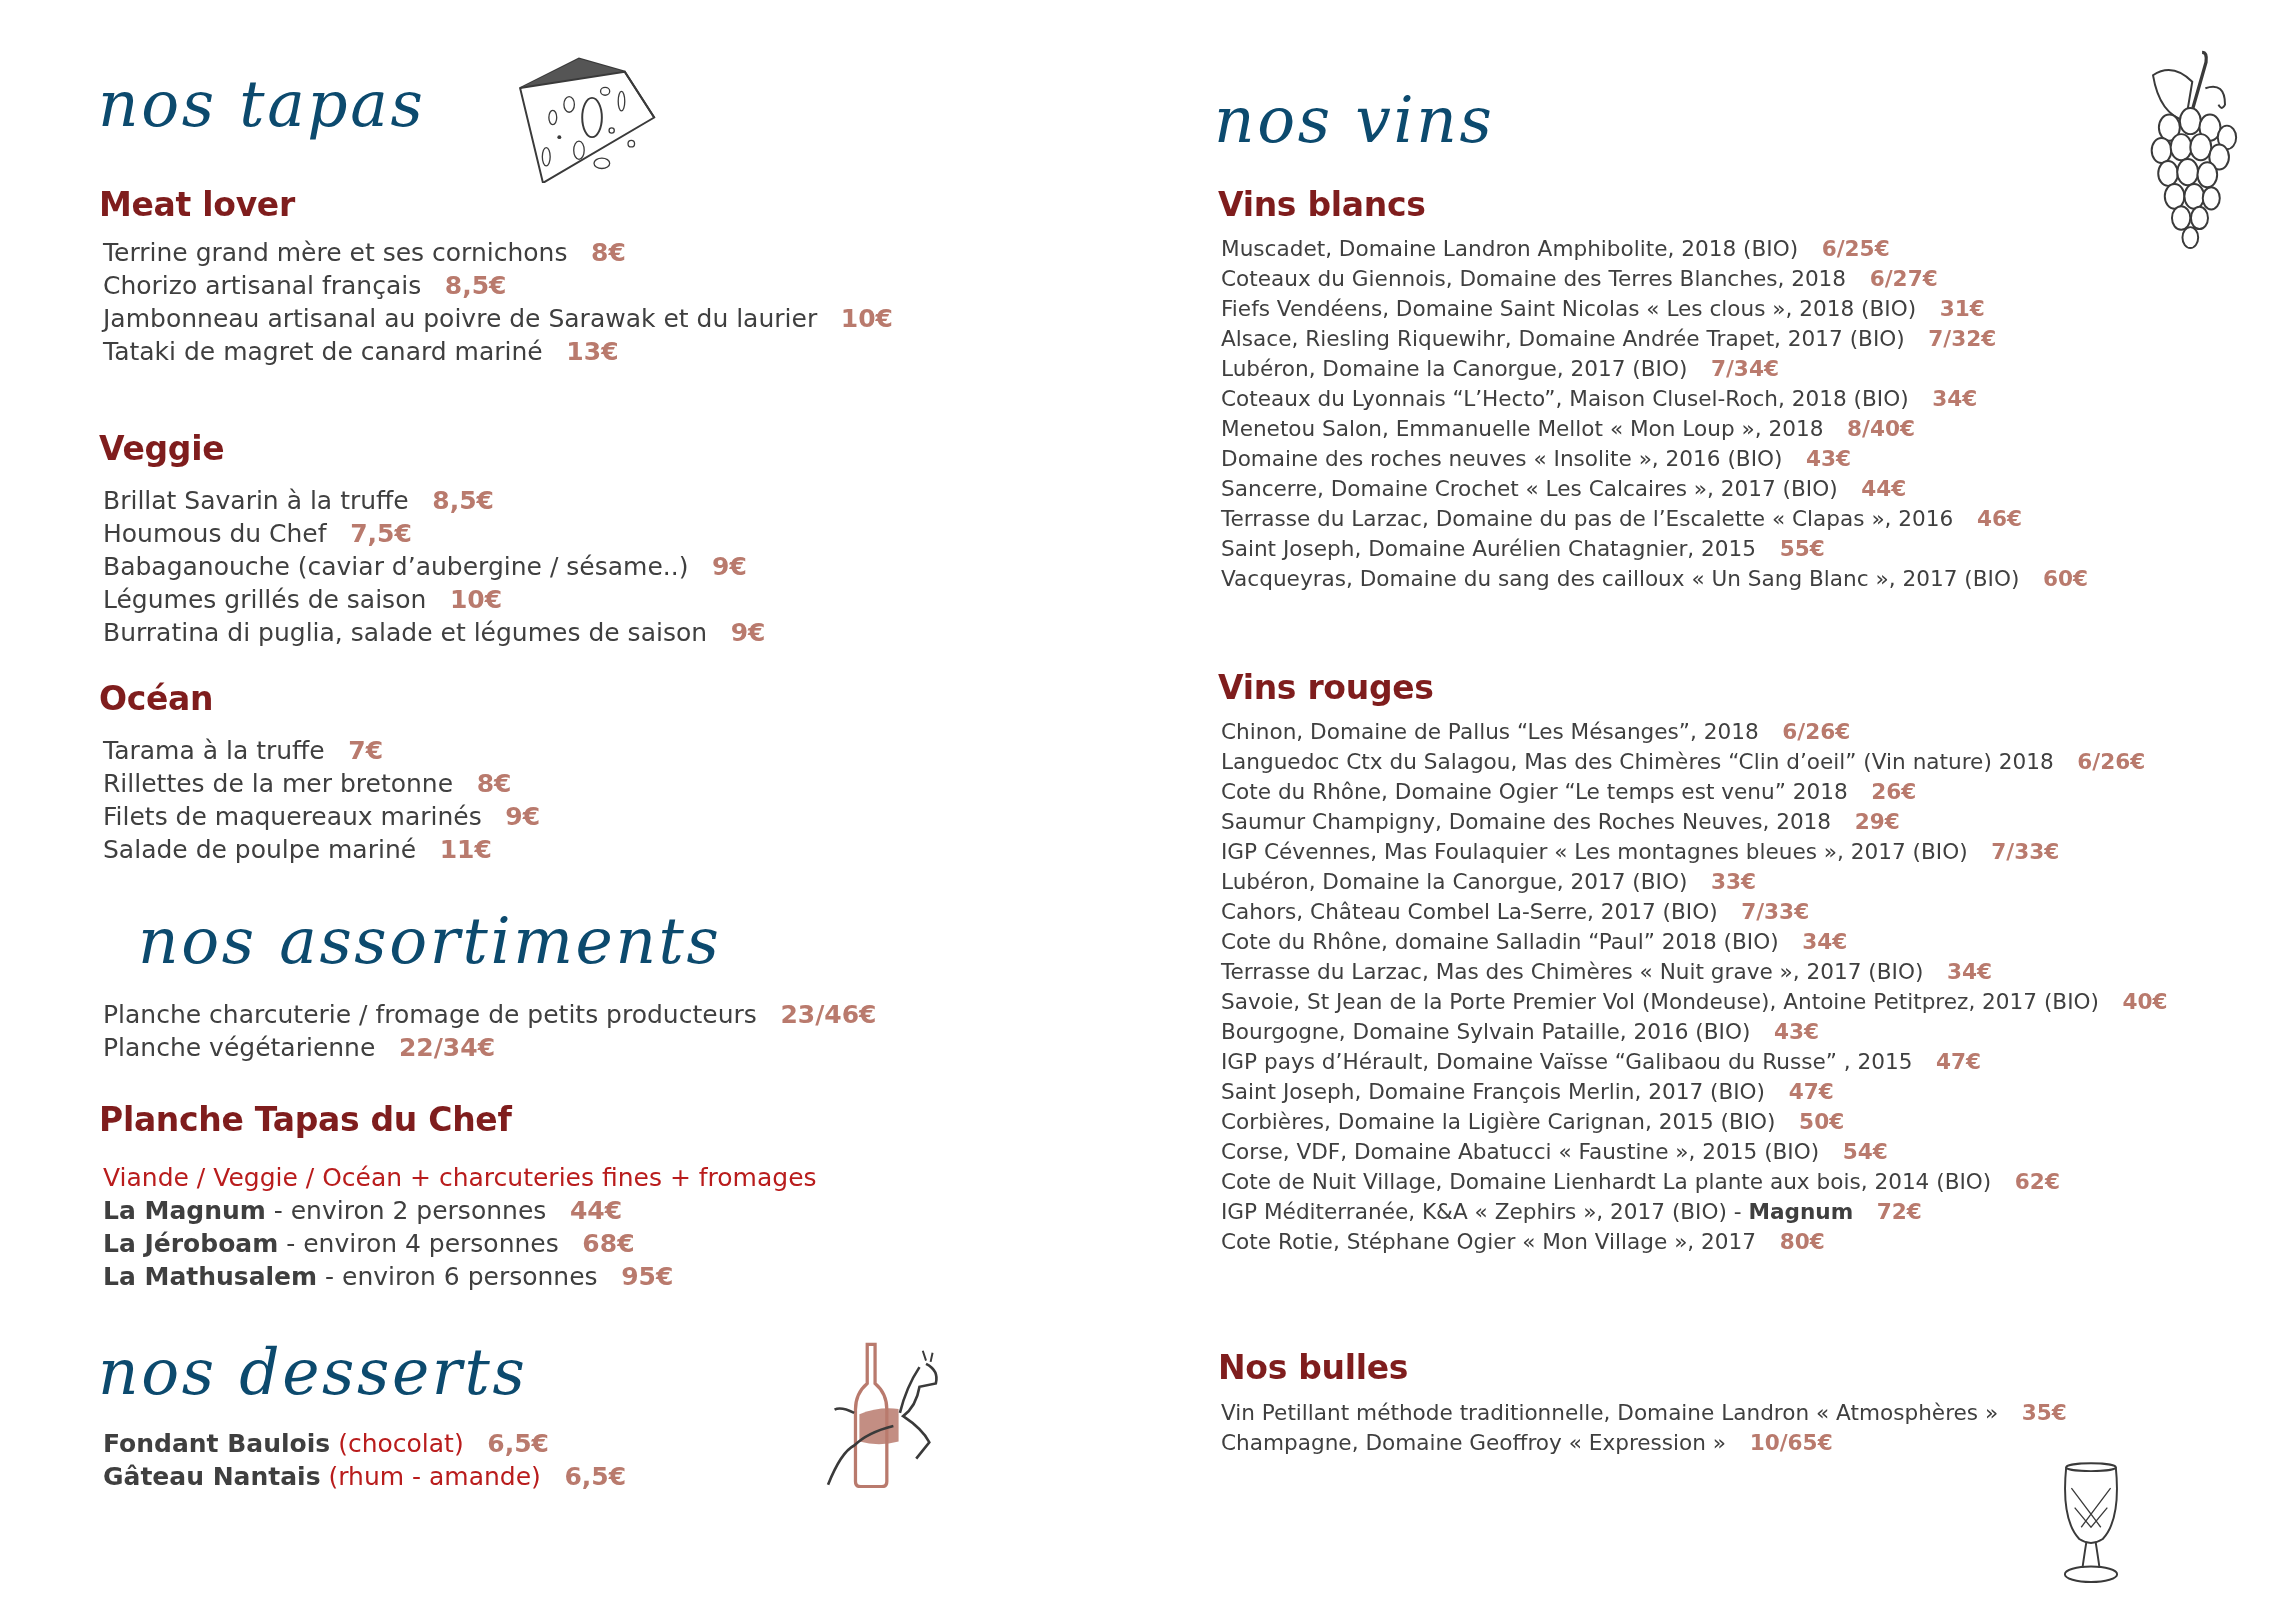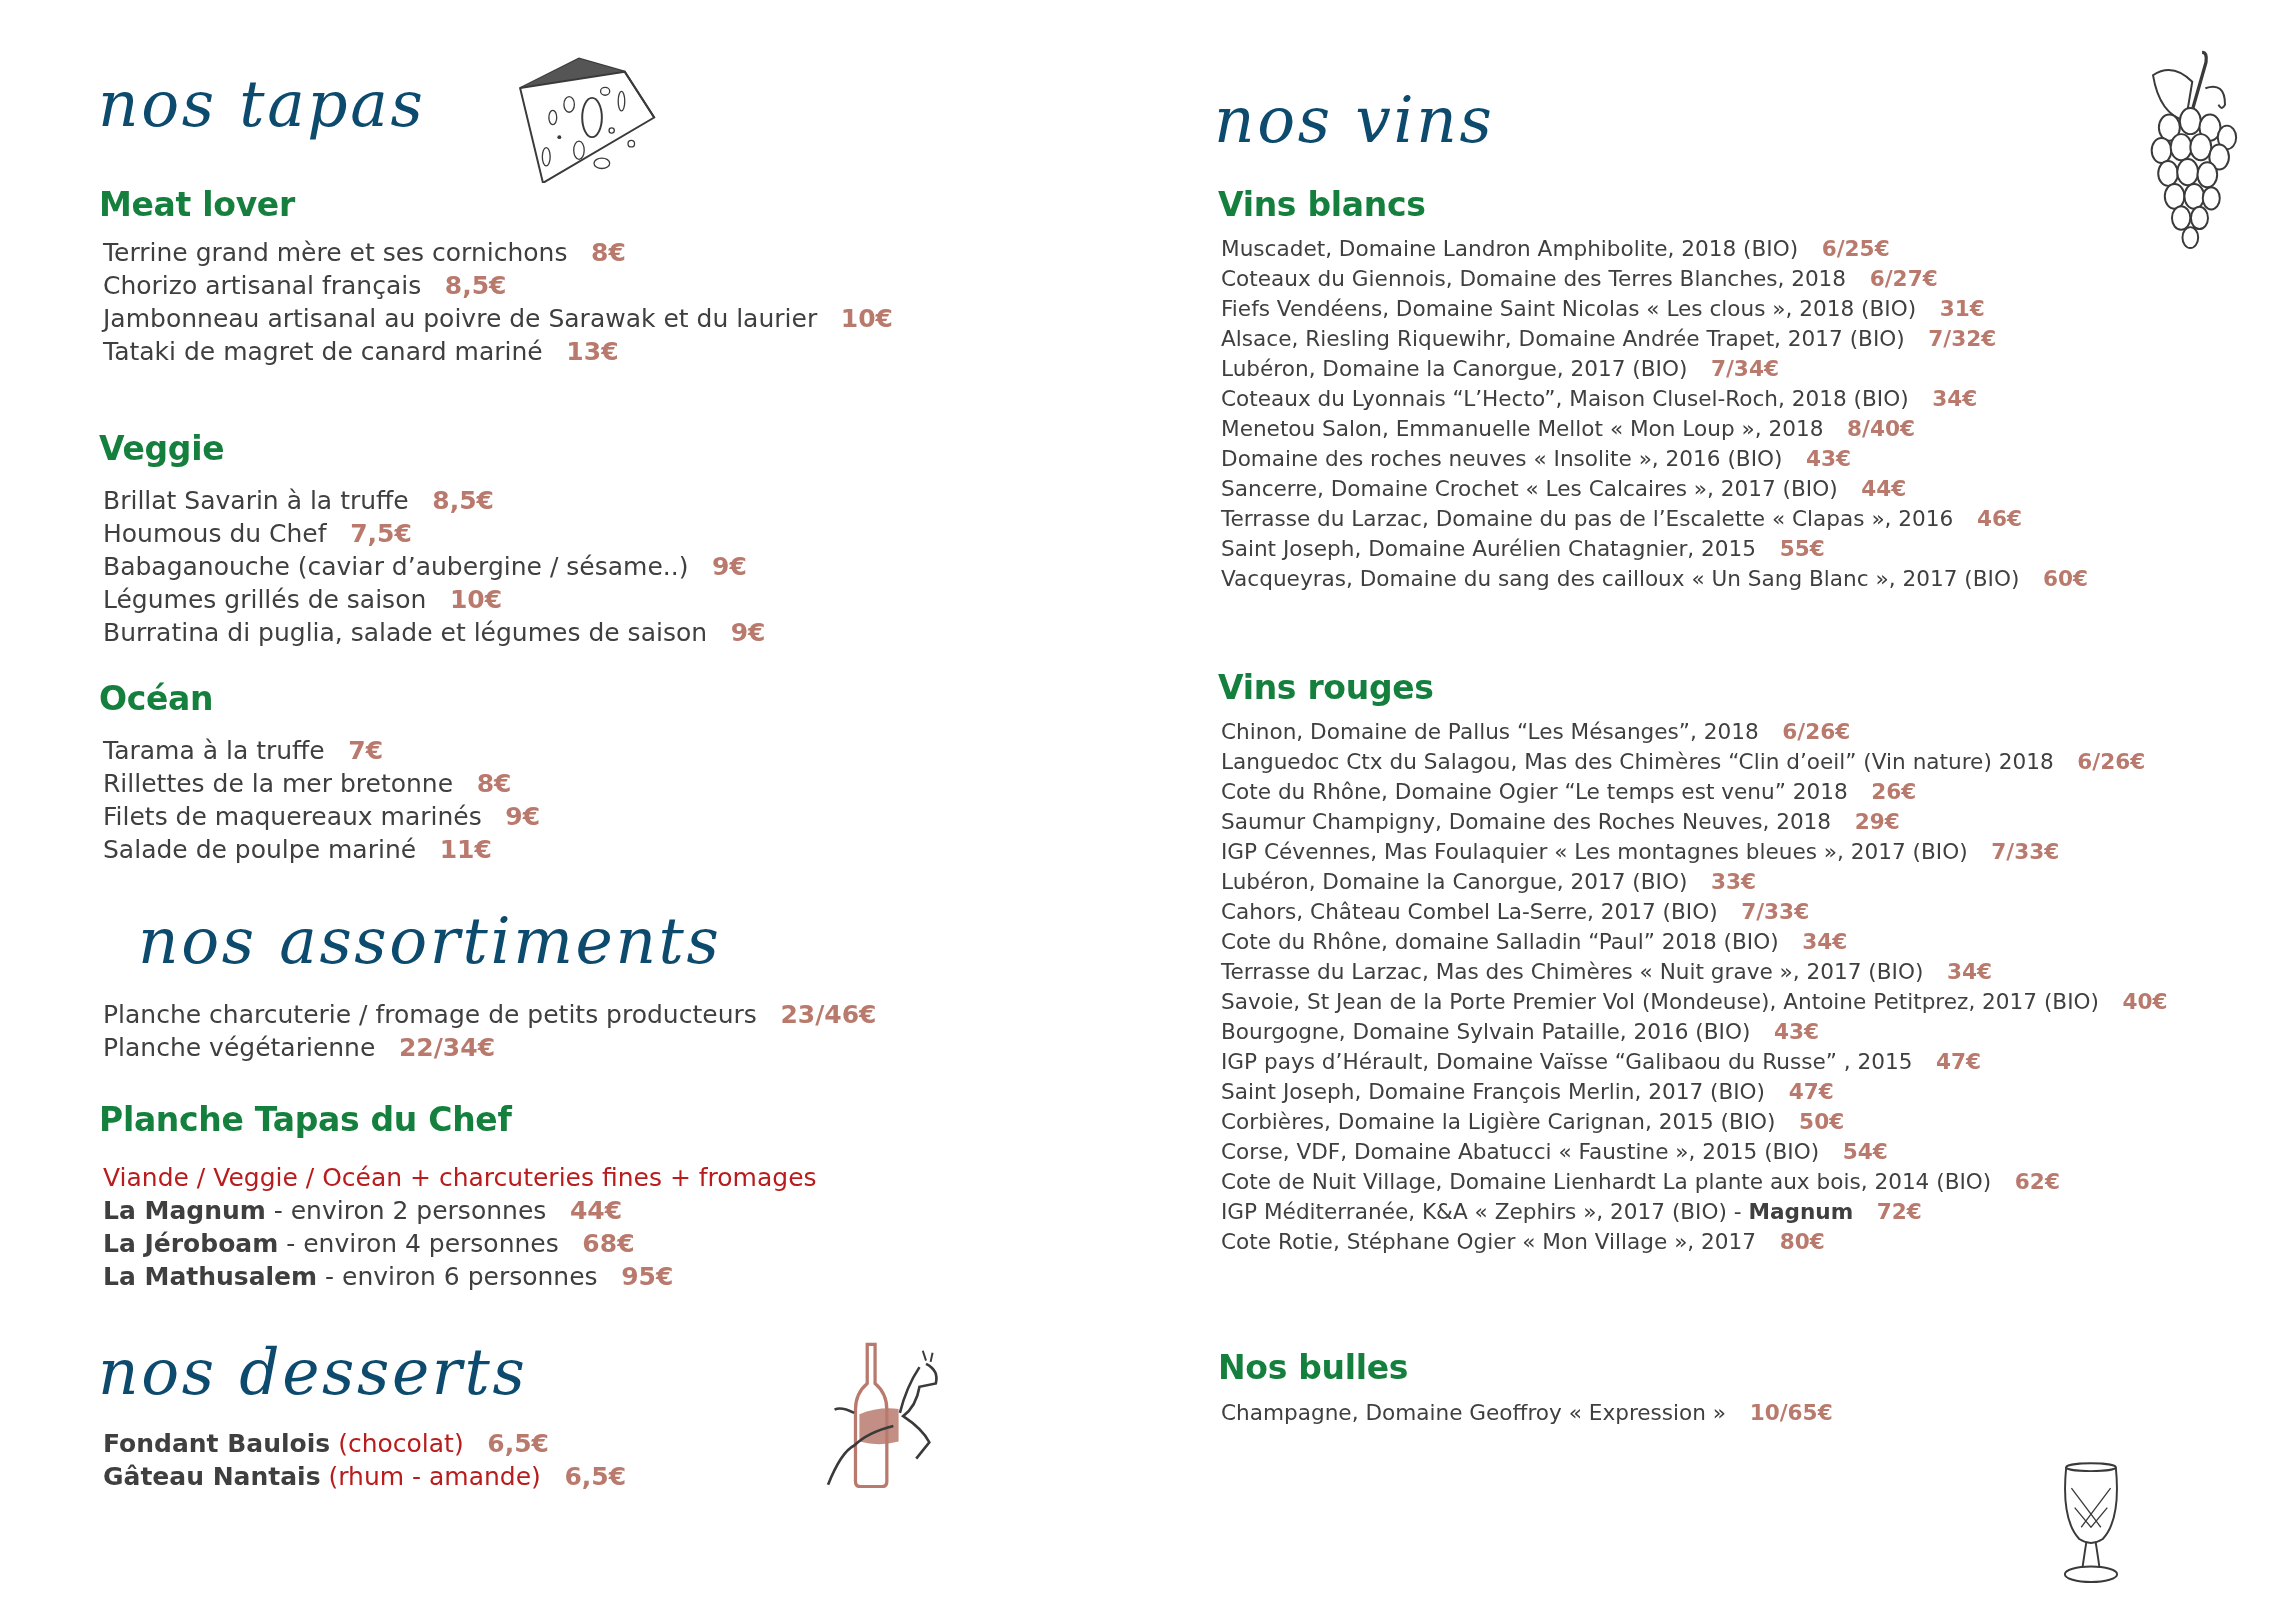--- a/index.html
+++ b/index.html
@@ -13,21 +13,21 @@
     color: #0c4a6e;
     letter-spacing: 2.6px;
     font-weight: normal;
     line-height: 1;
   }
   .heading {
     position: absolute;
     font-family: "DejaVu Sans", sans-serif;
     font-weight: bold;
     font-size: 33px;
-    color: #15803d;
+    color: #7f1d1d;
     line-height: 1;
     letter-spacing: -0.3px;
   }
   .list { position: absolute; list-style: none; }
   .list.tapas li { font-size: 25px; height: 33px; line-height: 33px; white-space: nowrap; }
   .list.wine li { font-size: 21.6px; height: 30px; line-height: 30px; white-space: nowrap; }
   .price { color: #b97a6d; font-weight: bold; margin-left: 23.6px; }
   .bold { font-weight: bold; }
   .light { font-weight: normal; color: #b91c1c; }
   .illus { position: absolute; }
@@ -166,20 +166,21 @@
   <li><span>Saint Joseph, Domaine François Merlin, 2017 (BIO)</span><span class="price">47€</span></li>
   <li><span>Corbières, Domaine la Ligière Carignan, 2015 (BIO)</span><span class="price">50€</span></li>
   <li><span>Corse, VDF, Domaine Abatucci « Faustine », 2015 (BIO)</span><span class="price">54€</span></li>
   <li><span>Cote de Nuit Village, Domaine Lienhardt La plante aux bois, 2014 (BIO)</span><span class="price">62€</span></li>
   <li><span>IGP Méditerranée, K&amp;A « Zephirs », 2017 (BIO) - </span><span class="bold">Magnum</span><span class="price">72€</span></li>
   <li><span>Cote Rotie, Stéphane Ogier « Mon Village », 2017</span><span class="price">80€</span></li>
 </ul>
 
 <div class="heading" style="left:1218px; top:1351px;">Nos bulles</div>
 <ul class="list wine" style="left:1221px; top:1398px;">
+  <li><span>Vin Petillant méthode traditionnelle, Domaine Landron « Atmosphères »</span><span class="price">35€</span></li>
   <li><span>Champagne, Domaine Geoffroy « Expression »</span><span class="price">10/65€</span></li>
 </ul>
 
 <svg class="illus" style="left:2055px; top:1462px;" width="72" height="124" viewBox="0 0 110 190">
   <ellipse cx="55" cy="8" rx="38" ry="6" fill="none" stroke="#3a3a3a" stroke-width="3"></ellipse>
   <path d="M17 8 q-8 80 20 110 q18 12 36 0 q28 -30 20 -110" fill="none" stroke="#3a3a3a" stroke-width="3"></path>
   <path d="M25 40 l30 40 l30 -40 M30 70 l25 30 l25 -30 M40 100 l15 -20 l15 20" fill="none" stroke="#3a3a3a" stroke-width="2"></path>
   <path d="M48 122 q-4 25 -6 40 M62 122 q4 25 6 40" fill="none" stroke="#3a3a3a" stroke-width="3"></path>
   <ellipse cx="55" cy="172" rx="40" ry="12" fill="none" stroke="#3a3a3a" stroke-width="3"></ellipse>
 </svg>

